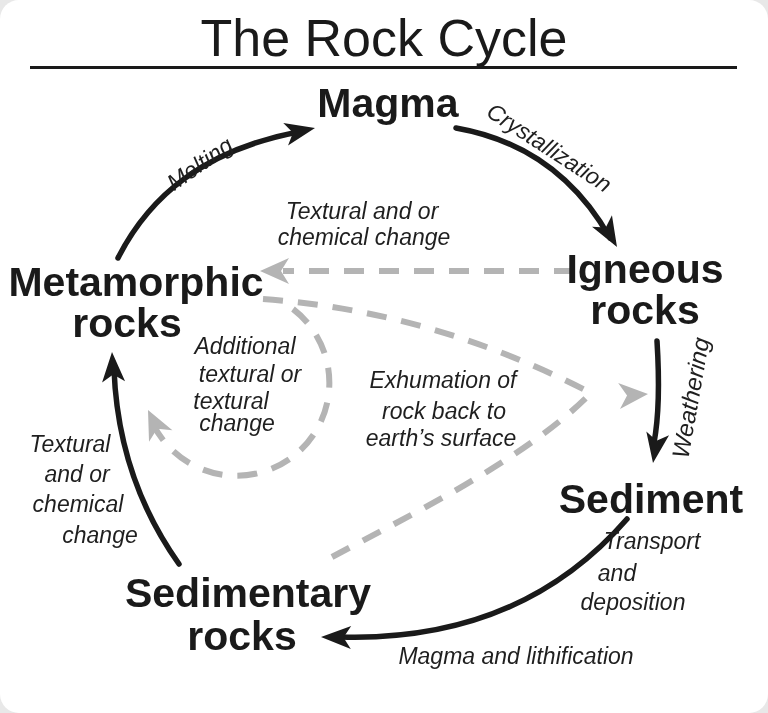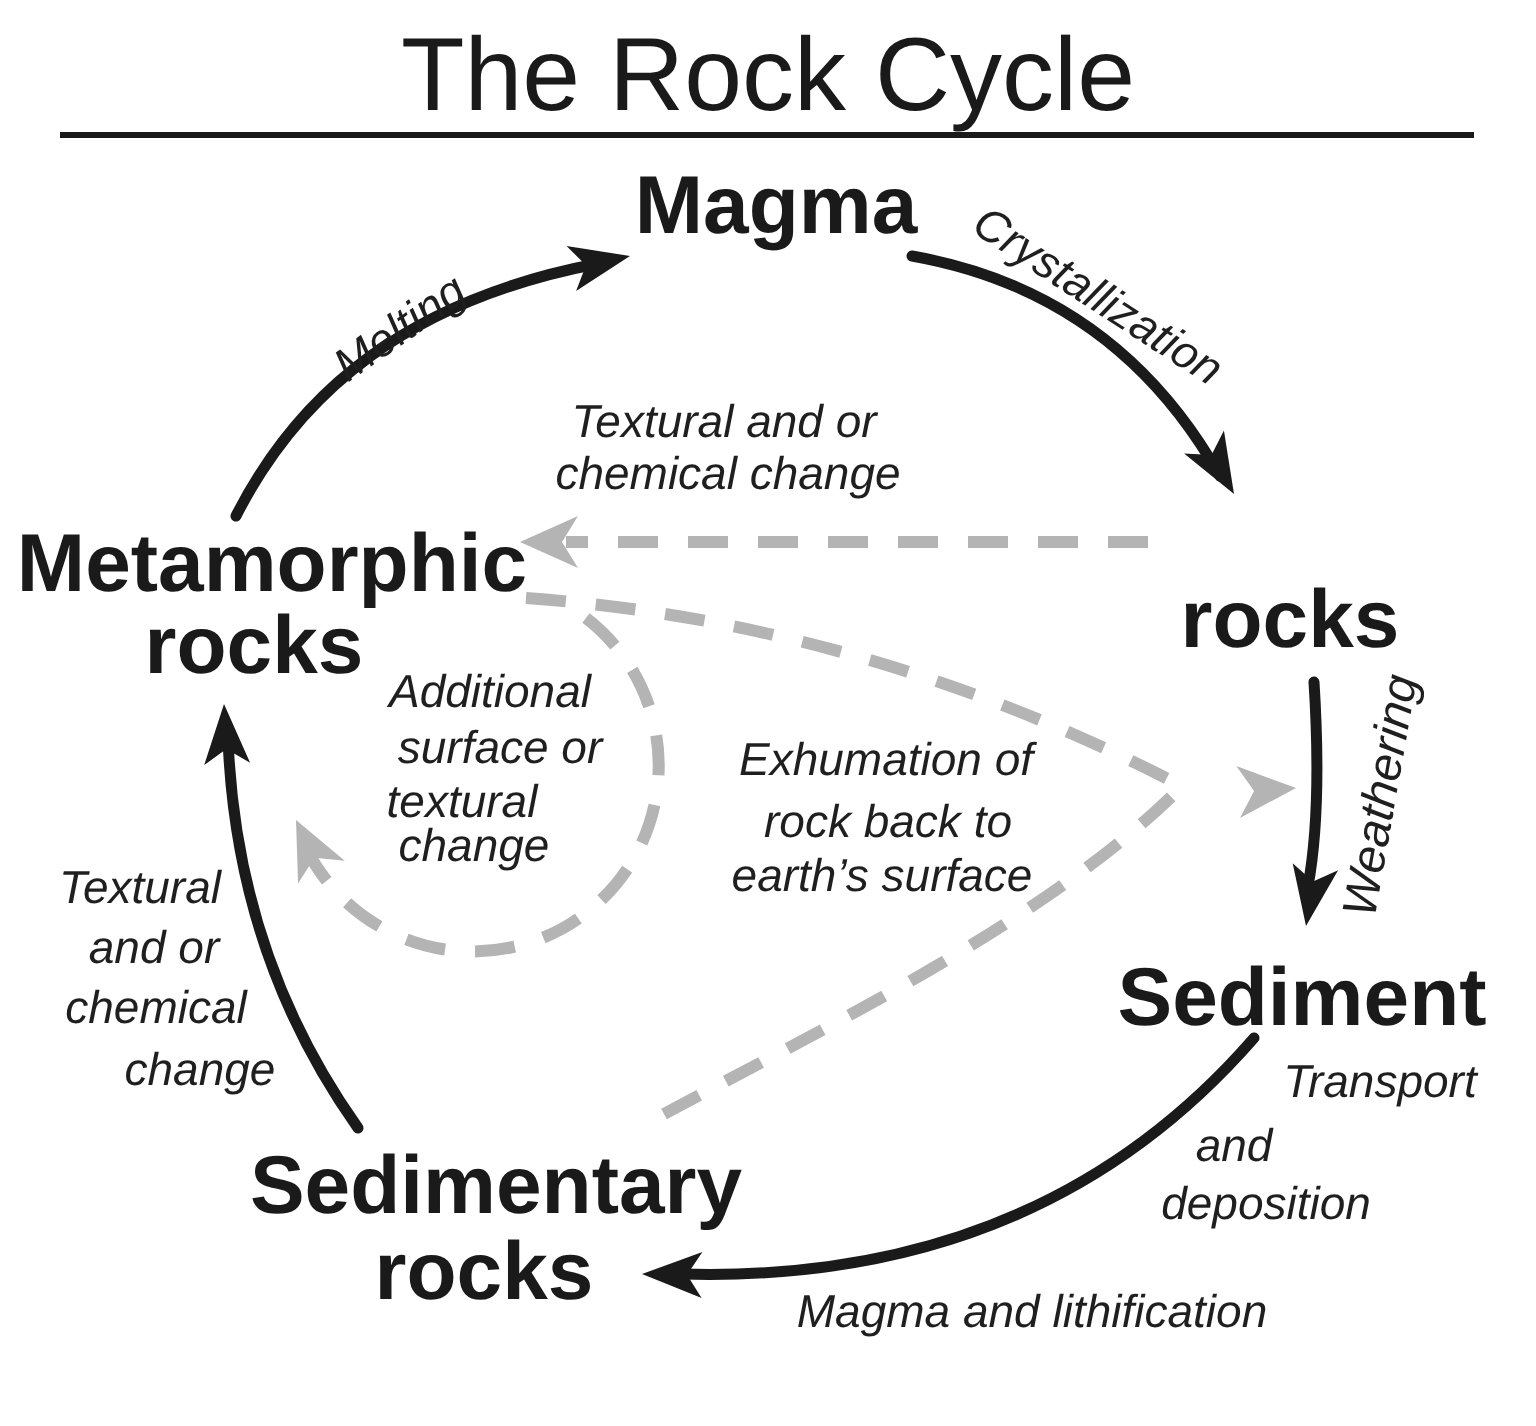--- a/index.html
+++ b/index.html
@@ -8,20 +8,21 @@
     --bg:#ffffff;
   }
   html,body{margin:0;padding:0;background:#e8e8e8;}
   .stage{
     position:relative;
     width:768px;height:713px;
     background:var(--bg);
     overflow:hidden;
     font-family:"Liberation Sans", sans-serif;
     color:var(--ink);
+    border-radius:19px;
   }
   svg.arrows{position:absolute;left:0;top:0;}
   .solid-arrow{fill:none;stroke:var(--ink);stroke-width:5.5;stroke-linecap:round;}
   .dashed-arrow{fill:none;stroke:var(--dash);stroke-width:6;stroke-dasharray:20 15;stroke-linecap:butt;}
   .head-black{fill:var(--ink);}
   .head-gray{fill:var(--dash);}
 
   .title{
     position:absolute;left:50%;top:38px;transform:translate(-50%,-50%);
     margin:0;font-size:52px;font-weight:400;white-space:nowrap;letter-spacing:0px;
@@ -70,50 +71,51 @@
 
     <path class="dashed-arrow" d="M293,309 A93,93 0 1 1 153,424"></path>
     <polygon class="head-gray" points="0,0 -29,13 -21,0 -29,-13" transform="translate(148,410) rotate(-116)"></polygon>
   </svg>
 
   <h1 class="title">The Rock Cycle</h1>
   <div class="title-rule"></div>
 
   <div class="lbl node" style="left:388px;top:103px;">Magma</div>
 
+  <div class="lbl node" style="left:645px;top:269px;">Igneous</div>
   <div class="lbl node" style="left:645px;top:310px;">rocks</div>
 
   <div class="lbl node" style="left:136px;top:282px;">Metamorphic</div>
   <div class="lbl node" style="left:127px;top:323px;">rocks</div>
 
   <div class="lbl node" style="left:651px;top:499px;">Sediment</div>
 
   <div class="lbl node" style="left:248px;top:593px;">Sedimentary</div>
   <div class="lbl node" style="left:242px;top:636px;">rocks</div>
 
   <div class="lbl proc r-melt" style="left:200px;top:164px;">Melting</div>
   <div class="lbl proc r-cryst" style="left:549px;top:148px;">Crystallization</div>
   <div class="lbl proc r-weather" style="left:691px;top:398px;">Weathering</div>
 
   <div class="lbl proc" style="left:362px;top:211px;">Textural and or</div>
   <div class="lbl proc" style="left:364px;top:237px;">chemical change</div>
 
   <div class="lbl proc" style="left:245px;top:346px;">Additional</div>
-  <div class="lbl proc" style="left:250px;top:374px;">surface or</div>
+  <div class="lbl proc" style="left:250px;top:374px;">textural or</div>
   <div class="lbl proc" style="left:231px;top:401px;">textural</div>
   <div class="lbl proc" style="left:237px;top:423px;">change</div>
 
   <div class="lbl proc" style="left:443px;top:380px;text-align:right;">Exhumation of</div>
   <div class="lbl proc" style="left:444px;top:411px;">rock back to</div>
   <div class="lbl proc" style="left:441px;top:438px;">earth’s surface</div>
 
   <div class="lbl proc" style="left:70px;top:444px;">Textural</div>
   <div class="lbl proc" style="left:77px;top:474px;">and or</div>
   <div class="lbl proc" style="left:78px;top:504px;">chemical</div>
   <div class="lbl proc" style="left:100px;top:535px;">change</div>
 
-  <div class="lbl proc" style="left:690px;top:541px;">Transport</div>
+  <div class="lbl proc" style="left:652px;top:541px;">Transport</div>
   <div class="lbl proc" style="left:617px;top:573px;">and</div>
   <div class="lbl proc" style="left:633px;top:602px;">deposition</div>
 
   <div class="lbl proc" style="left:516px;top:656px;">Magma and lithification</div>
 
 </div>
 
 </body></html>

